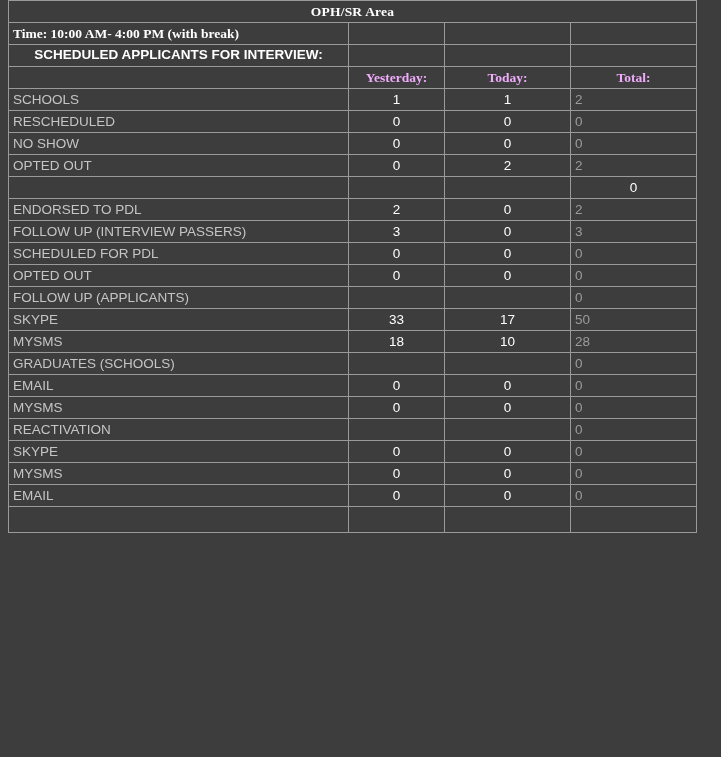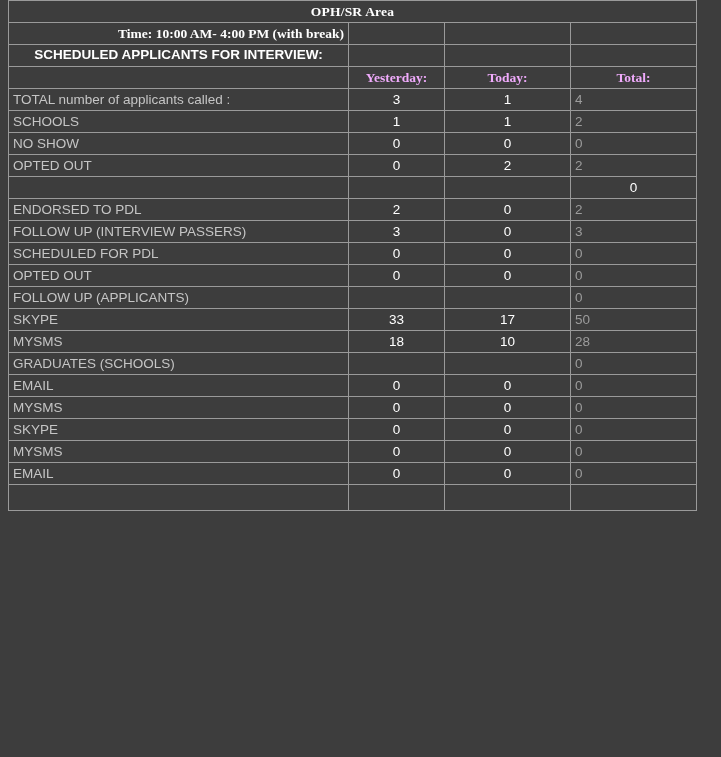--- a/index.html
+++ b/index.html
@@ -37,21 +37,21 @@
   .title {
     text-align: center;
     font-family: "Liberation Serif", serif;
     font-weight: bold;
     font-size: 25px;
     color: #ffffff;
     height: 40px;
     letter-spacing: .2px;
   }
   .time {
-    text-align: right;
+    text-align: left;
     font-family: "Liberation Serif", serif;
     font-weight: bold;
     font-size: 14.5px;
     color: #ffffff;
     height: 26px;
   }
   .sched {
     text-align: center;
     font-family: Liberation Sans, sans-serif;
     font-weight: bold;
@@ -117,32 +117,32 @@
       <td></td>
     </tr>
     <tr>
       <td class="colhead"></td>
       <td class="colhead">Yesterday:</td>
       <td class="colhead">Today:</td>
       <td class="colhead">Total:</td>
     </tr>
 
     <tr>
-      <td class="rowlabel">TOTAL number of applicants called :</td>
-      <td class="num">3</td>
-      <td class="num">1</td>
-      <td class="total">4</td>
-    </tr>
-    <tr>
       <td class="rowlabel">SCHOOLS</td>
       <td class="num">1</td>
       <td class="num">1</td>
       <td class="total">2</td>
     </tr>
     <tr>
+      <td class="rowlabel">RESCHEDULED</td>
+      <td class="num">0</td>
+      <td class="num">0</td>
+      <td class="total">0</td>
+    </tr>
+    <tr>
       <td class="rowlabel">NO SHOW</td>
       <td class="num">0</td>
       <td class="num">0</td>
       <td class="total">0</td>
     </tr>
     <tr>
       <td class="rowlabel">OPTED OUT</td>
       <td class="num">0</td>
       <td class="num">2</td>
       <td class="total">2</td>
@@ -213,20 +213,26 @@
       <td class="total">0</td>
     </tr>
     <tr>
       <td class="rowlabel">MYSMS</td>
       <td class="num">0</td>
       <td class="num">0</td>
       <td class="total">0</td>
     </tr>
 
     <tr>
+      <td class="rowlabel">REACTIVATION</td>
+      <td class="num"></td>
+      <td class="num"></td>
+      <td class="total">0</td>
+    </tr>
+    <tr>
       <td class="rowlabel">SKYPE</td>
       <td class="num">0</td>
       <td class="num">0</td>
       <td class="total">0</td>
     </tr>
     <tr>
       <td class="rowlabel">MYSMS</td>
       <td class="num">0</td>
       <td class="num">0</td>
       <td class="total">0</td>

